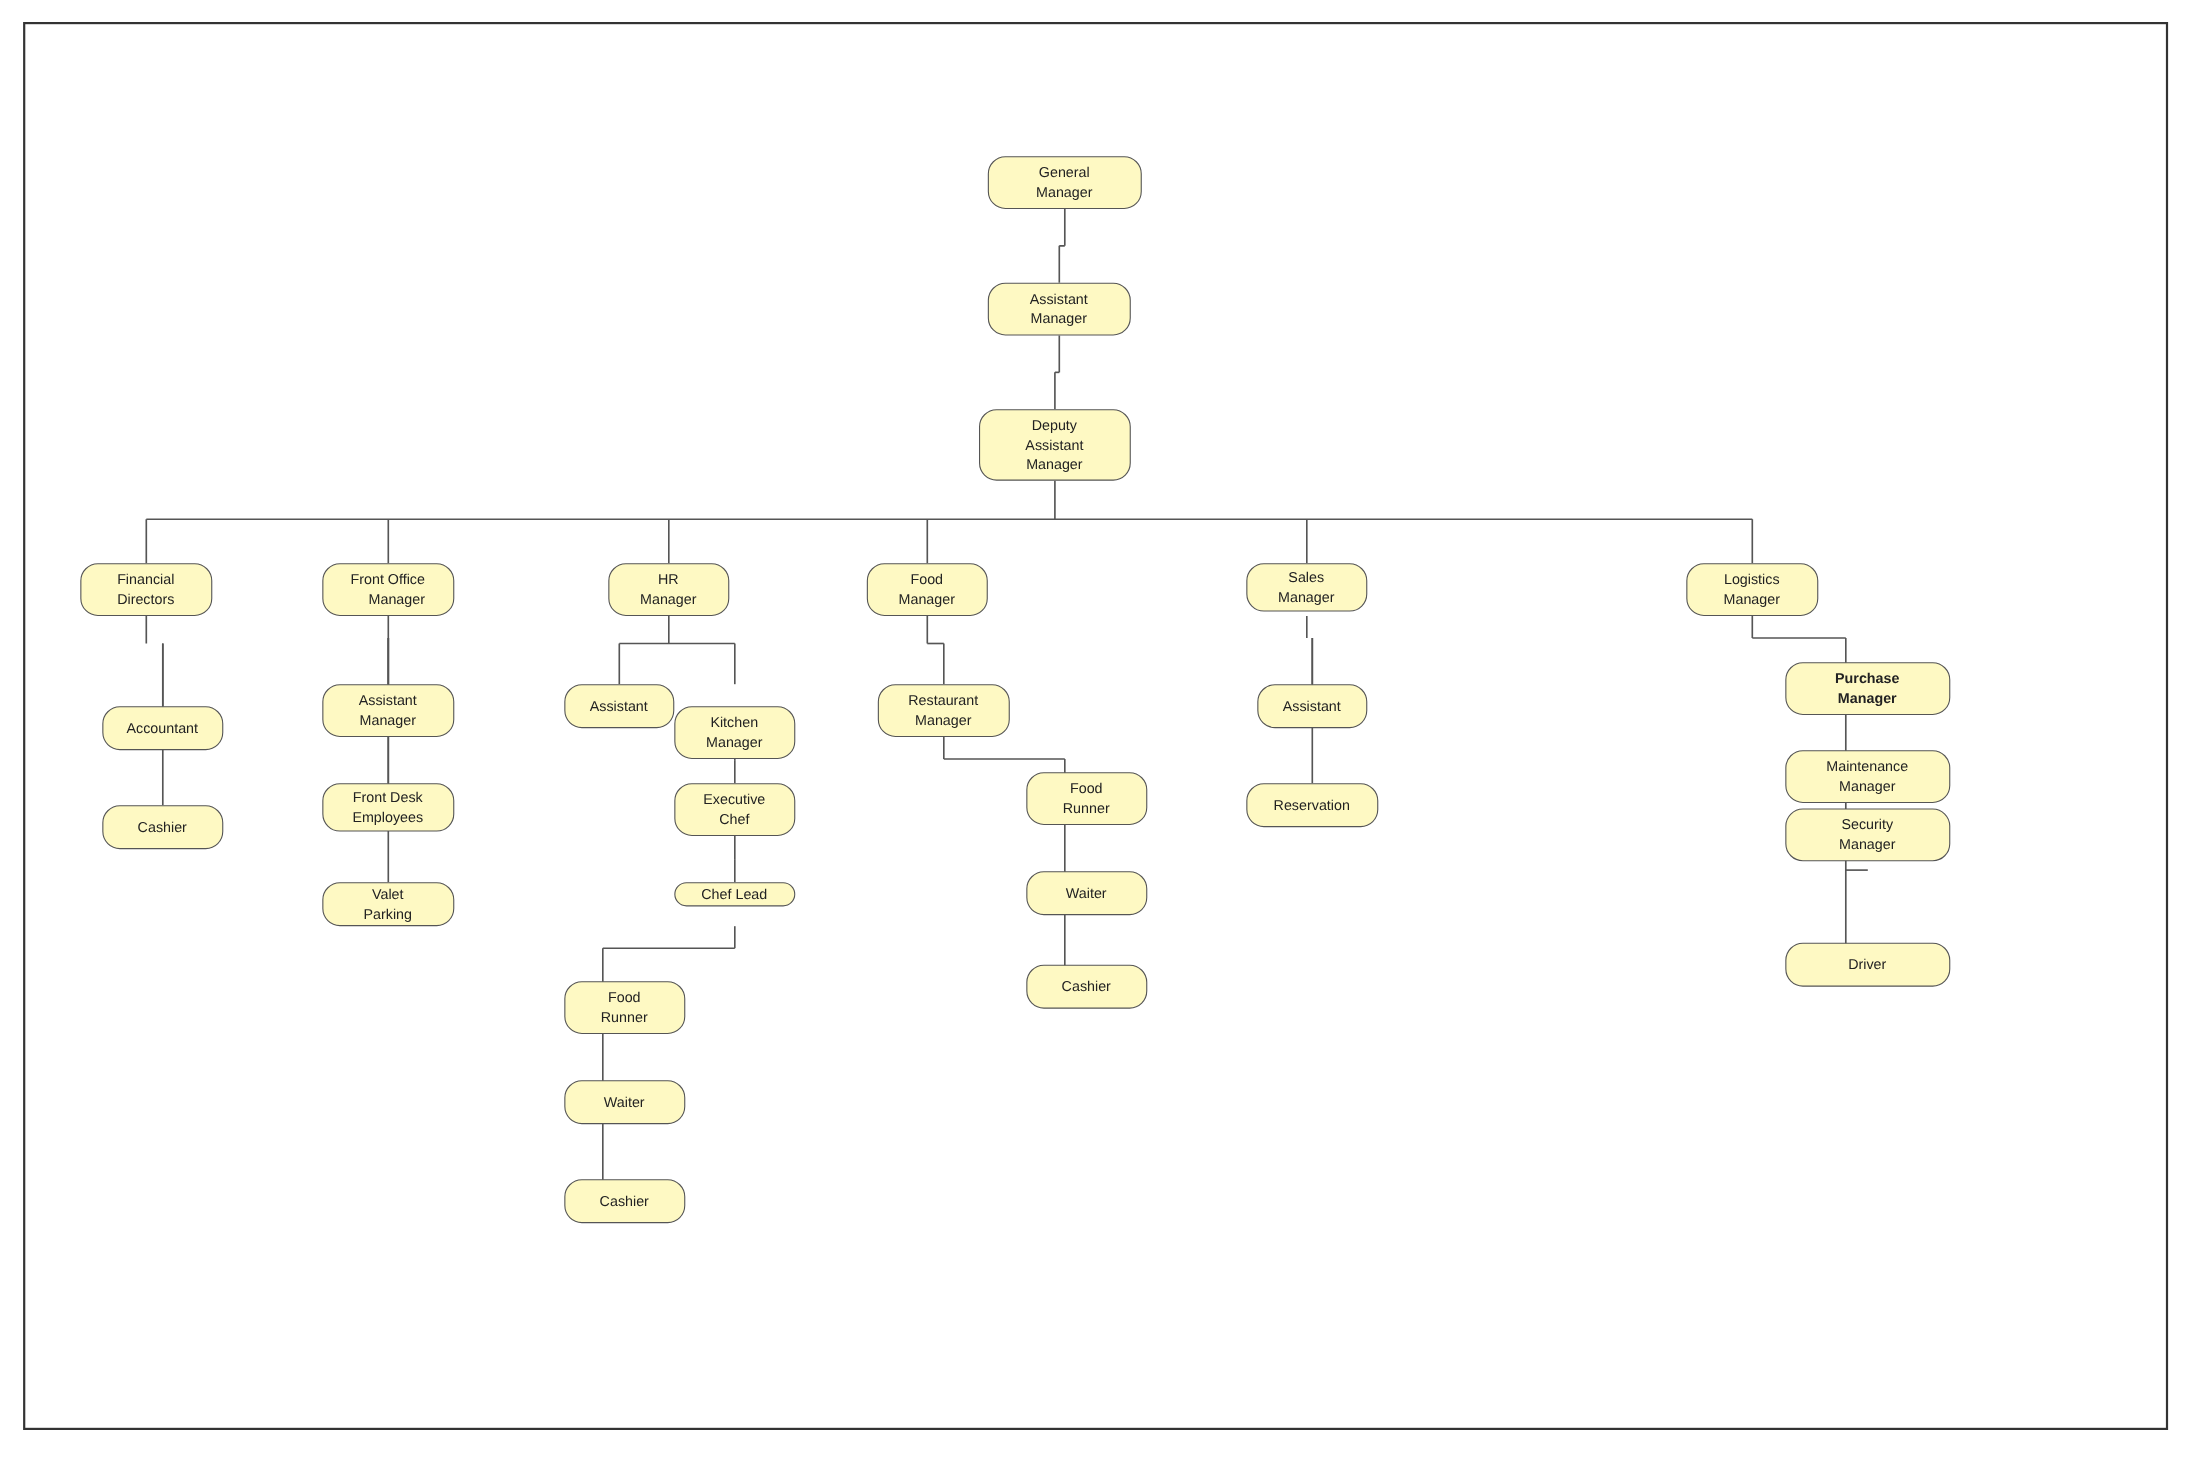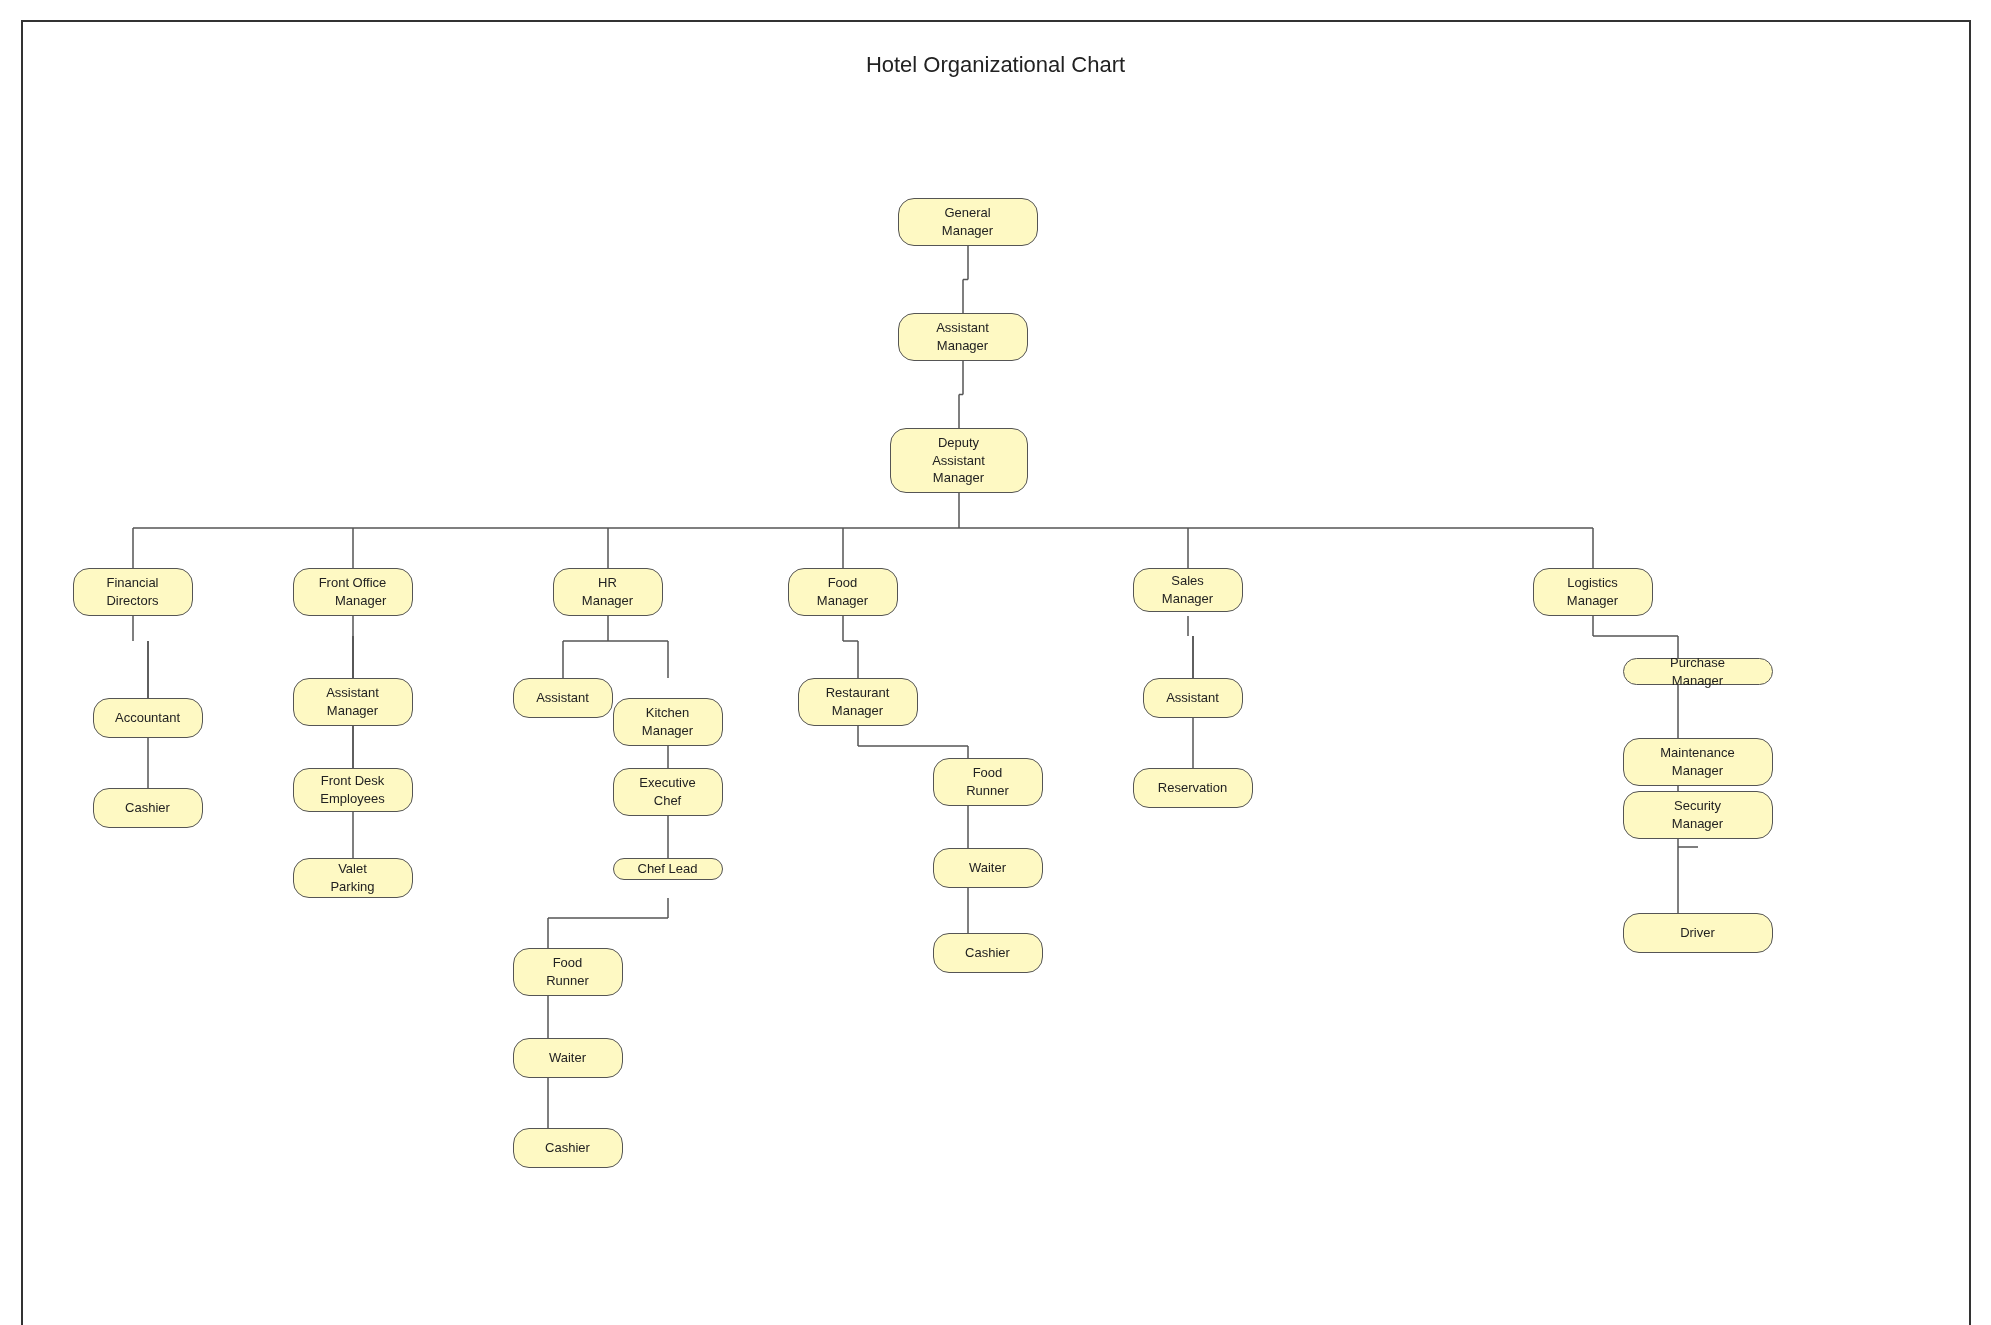--- a/index.html
+++ b/index.html
@@ -53,21 +53,20 @@
       text-align: center;
       line-height: 1.35;
       padding: 6px 24px;
       font-size: 13px;
     }
   </style>
 </head>
 <body>
 
 <div class="chart-container">
-  <div class="chart-title">Hotel Organizational Chart</div>
 
   <div class="nodes-layer" id="nodes-layer">
 
     <svg class="org-svg" id="org-svg" width="1910" height="1200">
         <line x1="925" y1="138" x2="925" y2="171.5" stroke="#555" stroke-width="1.5"></line>
         <line x1="925" y1="171.5" x2="920" y2="171.5" stroke="#555" stroke-width="1.5"></line>
         <line x1="920" y1="171.5" x2="920" y2="205" stroke="#555" stroke-width="1.5"></line>
         <line x1="920" y1="253" x2="920" y2="286.5" stroke="#555" stroke-width="1.5"></line>
         <line x1="920" y1="286.5" x2="916" y2="286.5" stroke="#555" stroke-width="1.5"></line>
         <line x1="916" y1="286.5" x2="916" y2="320" stroke="#555" stroke-width="1.5"></line>
@@ -165,20 +164,20 @@
       <div class="node" style="left: 470px; top: 930px; width: 110px; height: 40px; white-space: pre-line;">Waiter</div>
       <div class="node" style="left: 470px; top: 1020px; width: 110px; height: 40px; white-space: pre-line;">Cashier</div>
       <div class="node" style="left: 755px; top: 570px; width: 120px; height: 48px; white-space: pre-line;">Restaurant
 Manager</div>
       <div class="node" style="left: 890px; top: 650px; width: 110px; height: 48px; white-space: pre-line;">Food
 Runner</div>
       <div class="node" style="left: 890px; top: 740px; width: 110px; height: 40px; white-space: pre-line;">Waiter</div>
       <div class="node" style="left: 890px; top: 825px; width: 110px; height: 40px; white-space: pre-line;">Cashier</div>
       <div class="node" style="left: 1100px; top: 570px; width: 100px; height: 40px; white-space: pre-line;">Assistant</div>
       <div class="node" style="left: 1090px; top: 660px; width: 120px; height: 40px; white-space: pre-line;">Reservation</div>
-      <div class="node" style="left: 1580px; top: 550px; width: 150px; height: 27px; white-space: pre-line;">Purchase Manager</div>
+      <div class="node" style="left: 1580px; top: 550px; width: 150px; height: 48px; white-space: pre-line; font-weight: bold;">Purchase Manager</div>
       <div class="node" style="left: 1580px; top: 630px; width: 150px; height: 48px; white-space: pre-line;">Maintenance
 Manager</div>
       <div class="node" style="left: 1580px; top: 683px; width: 150px; height: 48px; white-space: pre-line;">Security
 Manager</div>
       <div class="node" style="left: 1580px; top: 805px; width: 150px; height: 40px; white-space: pre-line;">Driver</div>
     </div>
 </div>
 
 </body></html>

